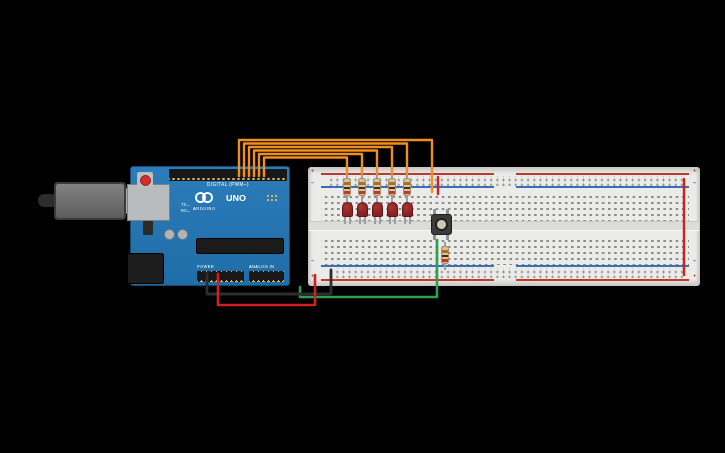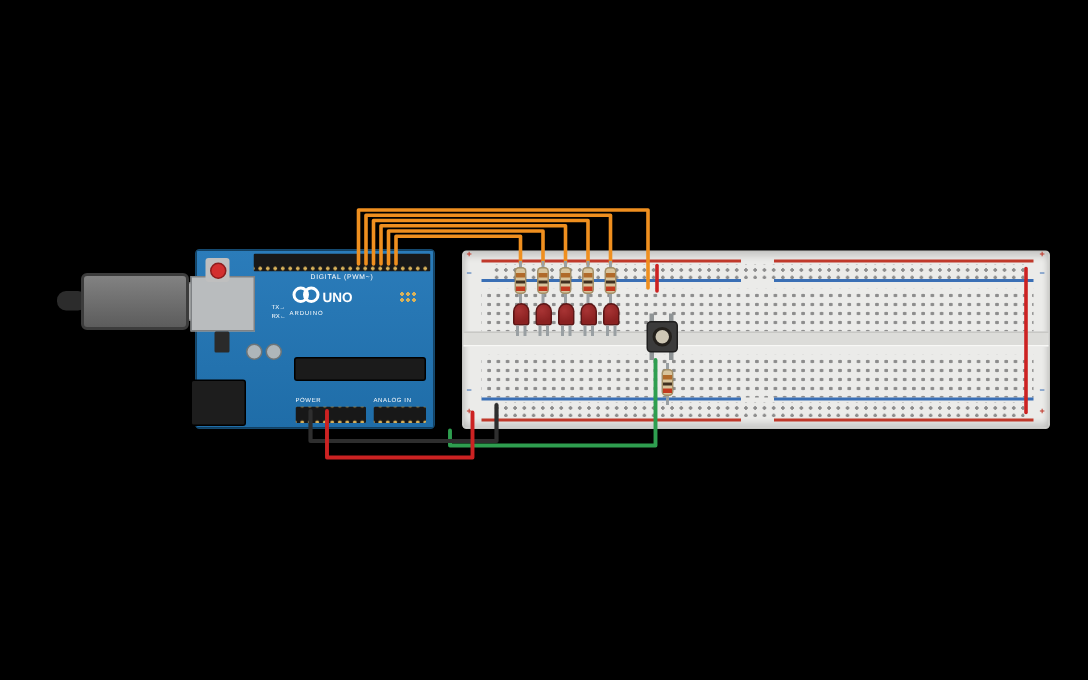--- a/index.html
+++ b/index.html
@@ -20,21 +20,21 @@
                   background-image:radial-gradient(circle,#d9b25a 1px,rgba(0,0,0,0) 1.4px);background-size:5px 12px;background-position:2px 4px;background-color:#181818;}
   .ard-label-digital{position:absolute;left:38px;top:15px;width:118px;text-align:center;color:#fff;font-size:4.5px;letter-spacing:.5px;}
   .reset-base{position:absolute;left:6px;top:5px;width:16px;height:16px;background:#bfbfbf;border-radius:2px;}
   .reset-btn{position:absolute;left:2.5px;top:2.5px;width:11px;height:11px;border-radius:50%;background:#d32f2f;border:1px solid #8e1c1c;}
   .ard-usb{position:absolute;left:-4px;top:17px;width:43px;height:37px;background:#b9bcbe;border:1px solid #7e8184;}
   .txrx{position:absolute;left:50px;top:35px;color:#fff;font-size:4px;line-height:5.5px;}
   .logo{position:absolute;left:64px;top:22px;white-space:nowrap;}
   .ring{display:inline-block;width:11px;height:11px;border:2.5px solid #fff;border-radius:50%;}
   .ring+.ring{margin-left:-4px;}
   .brand{position:absolute;left:62px;top:39px;color:#fff;font-size:4px;letter-spacing:.6px;}
-  .model{position:absolute;left:84px;top:26px;color:#fff;font-size:9px;font-weight:bold;}
+  .model{position:absolute;left:95px;top:26px;color:#fff;font-size:9px;font-weight:bold;}
   .icsp{position:absolute;left:135px;top:27px;width:12px;height:8px;
         background-image:radial-gradient(circle,#d9b25a 1.1px,rgba(0,0,0,0) 1.4px);background-size:4px 4px;}
   .cap{position:absolute;width:11px;height:11px;border-radius:50%;background:#aeb6ba;border:1px solid #6d7578;}
   .cap.c1{left:33px;top:62px;}.cap.c2{left:46px;top:62px;}
   .vreg{position:absolute;left:12px;top:54px;width:10px;height:14px;background:#2a2a2a;border-radius:1px;}
   .atmega{position:absolute;left:65px;top:71px;width:88px;height:16px;background:#1b1b1b;border-radius:2px;border:1px solid #000;}
   .lbl-power{position:absolute;left:66px;top:97px;color:#fff;font-size:4px;letter-spacing:.4px;}
   .lbl-analog{position:absolute;left:118px;top:97px;color:#fff;font-size:4px;letter-spacing:.4px;}
   .ard-header-bot{position:absolute;top:104px;height:11px;background:#181818;border-radius:1px;
                   background-image:radial-gradient(circle,#d9b25a 1px,rgba(0,0,0,0) 1.4px);background-size:5px 11px;background-position:2px 5px;background-color:#181818;}

